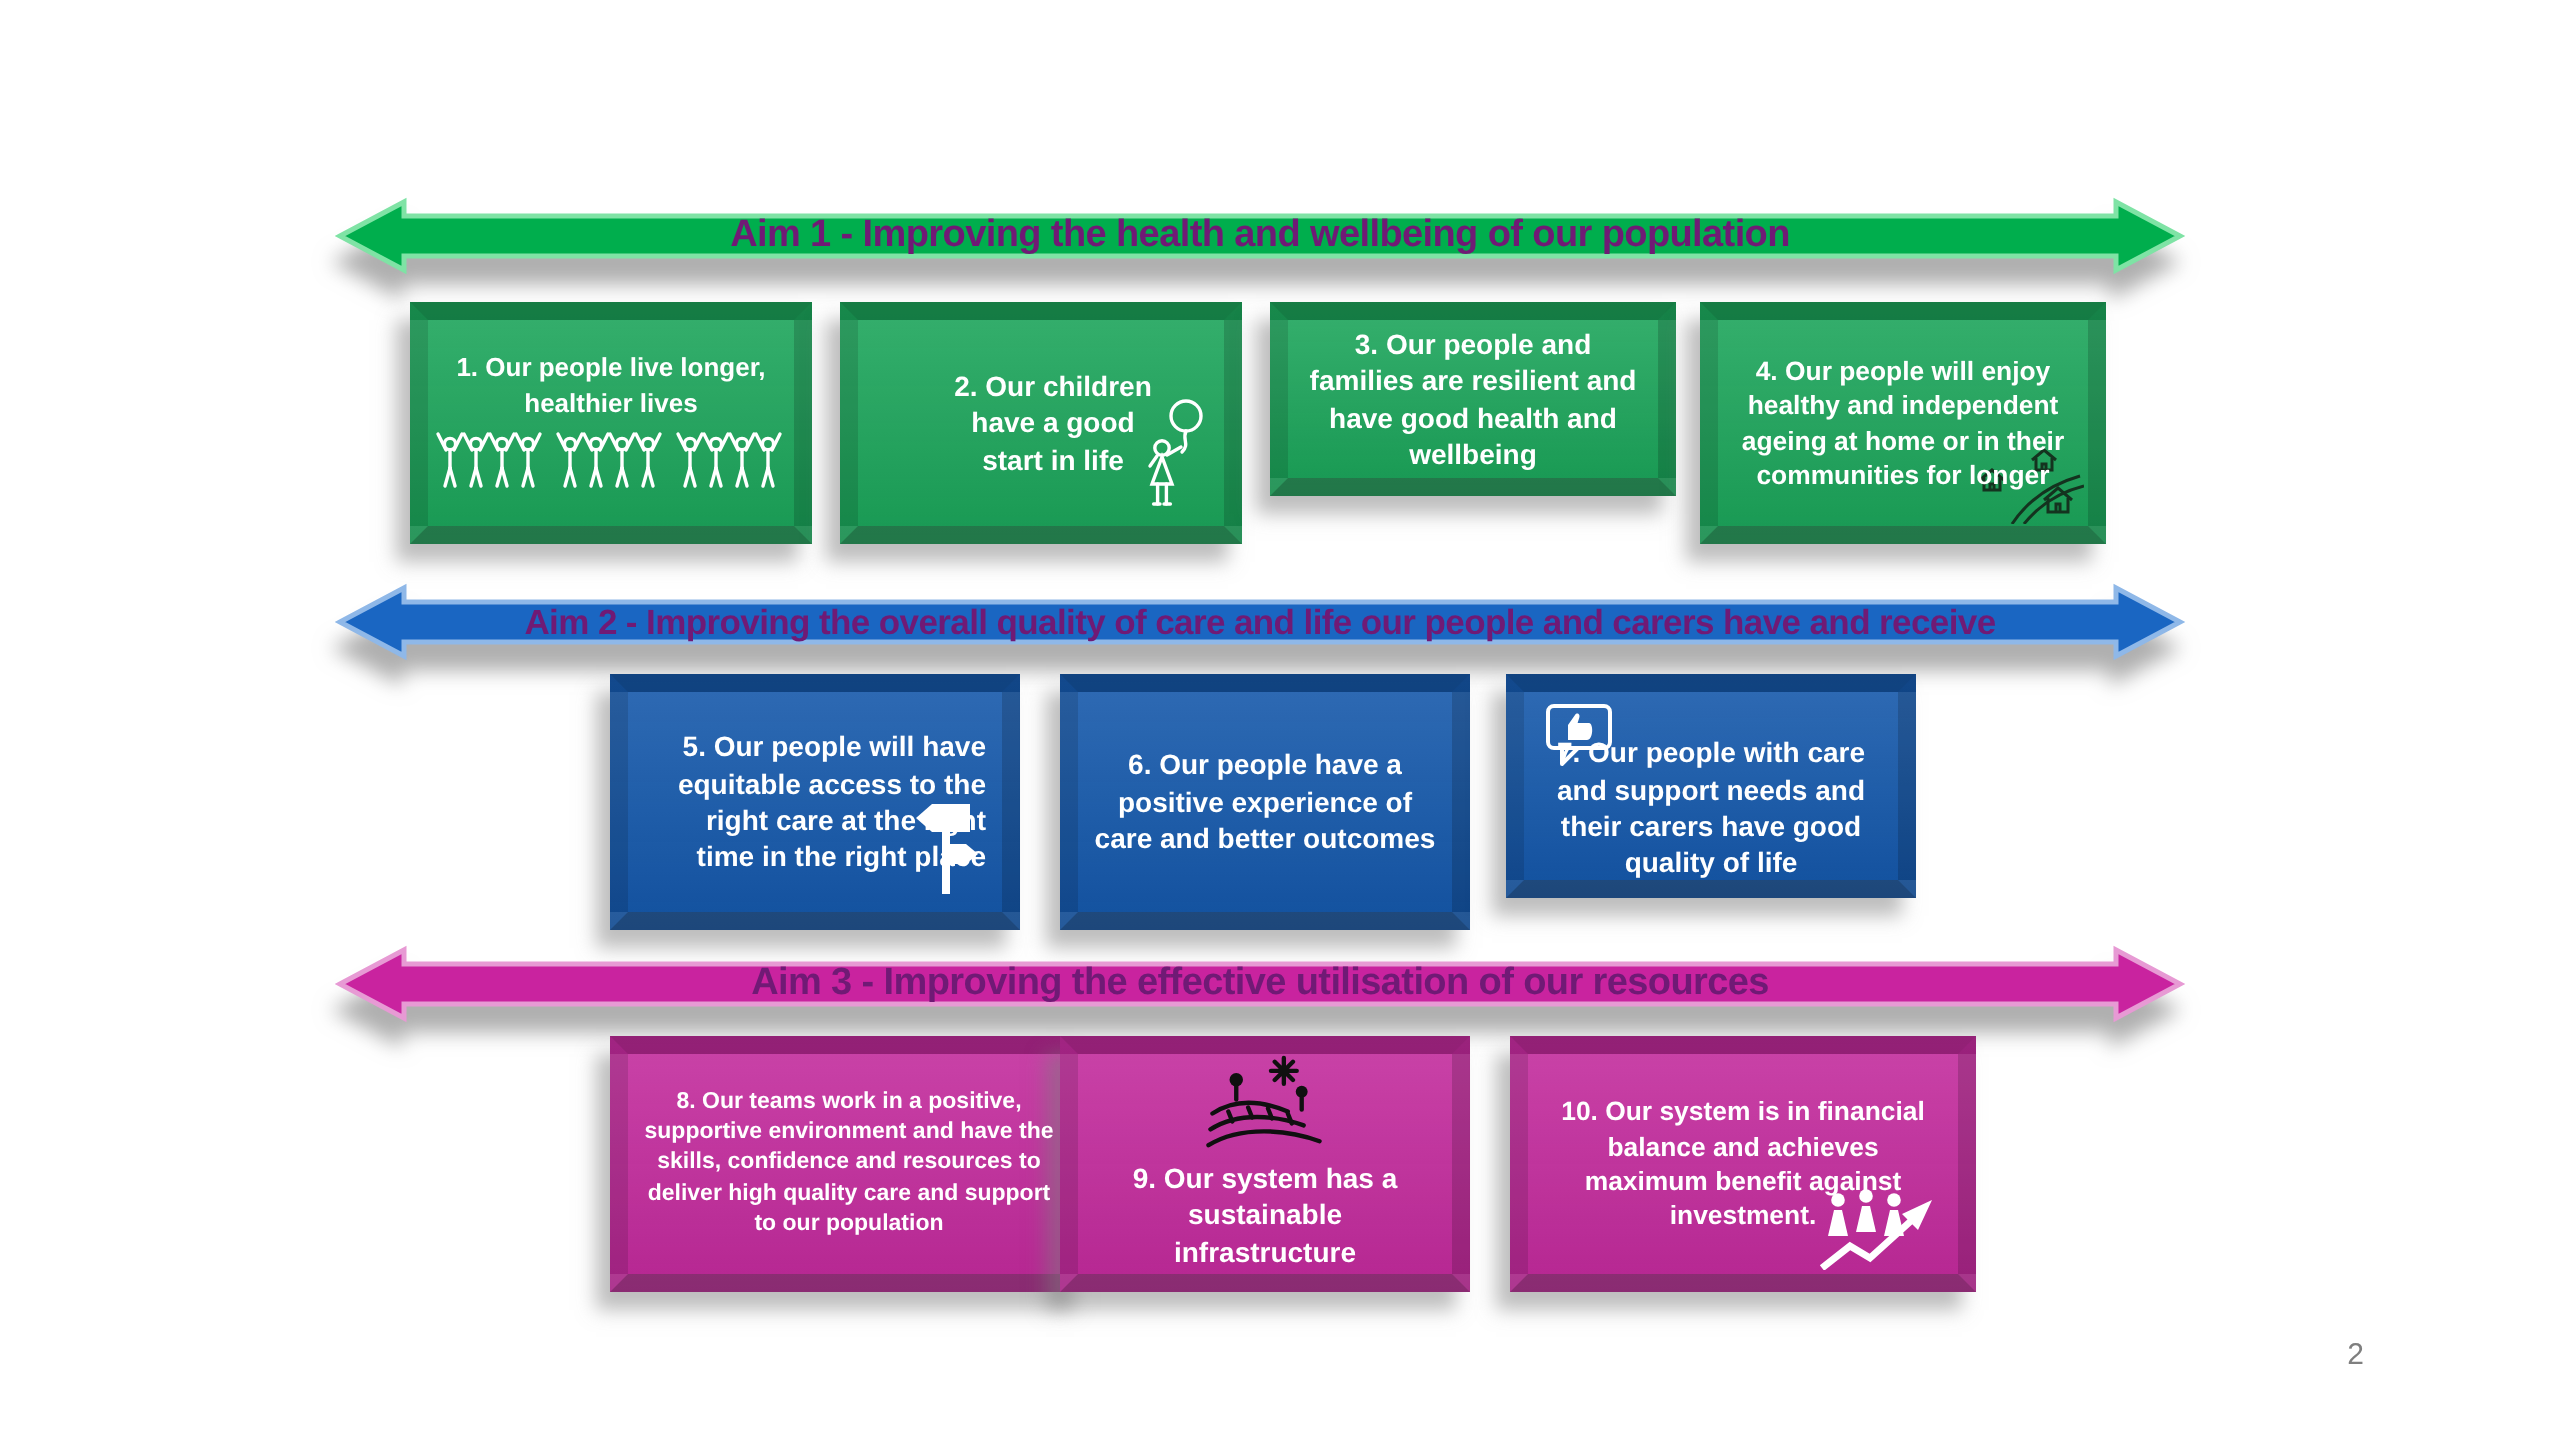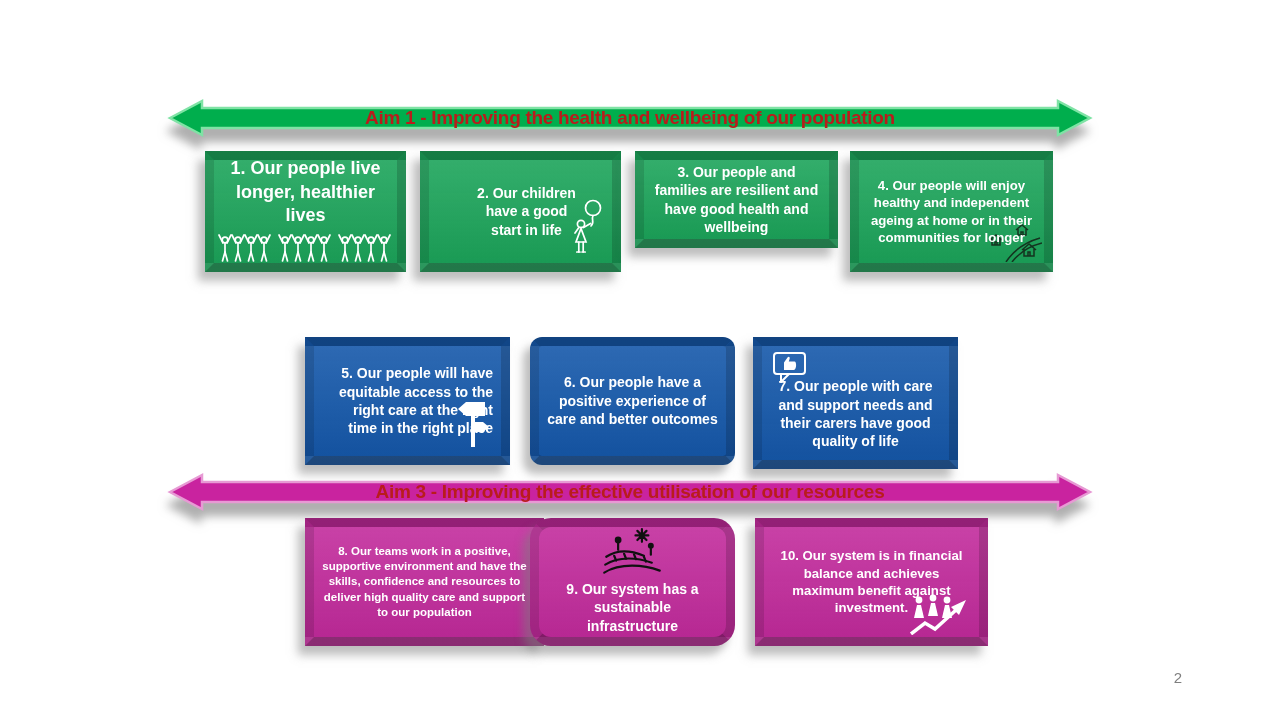--- a/index.html
+++ b/index.html
@@ -4,47 +4,47 @@
 <style>
   html,body{margin:0;padding:0;}
   body{font-family:"Liberation Sans", sans-serif; background:#e8e8e8;}
   #slide{position:relative;width:1280px;height:720px;background:#ffffff;overflow:hidden;}
 
   
   .arrow-wrap{position:absolute;left:170px;width:920px;height:36px;
     filter:drop-shadow(-2px 13px 5px rgba(110,110,110,.55));}
   .arrow-wrap svg{position:absolute;left:0;top:0;width:920px;height:36px;overflow:visible;}
   .arrow-label{position:absolute;inset:0;display:flex;align-items:center;justify-content:center;
-    color:#b91c1c;font-weight:bold;font-size:19px;letter-spacing:-.3px;white-space:nowrap;}
+    color:#701a75;font-weight:bold;font-size:19px;letter-spacing:-.3px;white-space:nowrap;}
   #aim1{top:100px}
   #aim2{top:293px}
   #aim2 .arrow-label{font-size:17.5px;}
   #aim3{top:474px}
 
   
   .obox{position:absolute;box-sizing:border-box;border:9px solid;
     border-top-color:rgba(0,0,0,.20);border-left-color:rgba(0,0,0,.12);
     border-right-color:rgba(0,0,0,.16);border-bottom-color:rgba(0,0,0,.30);
     background-image:linear-gradient(180deg, rgba(255,255,255,.10), rgba(0,0,0,.06));
     box-shadow:-7px 9px 9px rgba(125,125,125,.5);
     color:#fff;font-weight:bold;text-align:center;line-height:1.32;font-size:13.5px;
     display:flex;flex-direction:column;align-items:center;justify-content:center;}
   .obox .txt{padding:2px 8px;position:relative;z-index:1;}
   .icon-abs{position:absolute;z-index:0;}
 
   
-  #b1{left:205px;top:151px;width:201px;height:121px;font-size:18px;}
+  #b1{left:205px;top:151px;width:201px;height:121px;font-size:13px;}
   #b2{left:420px;top:151px;width:201px;height:121px;font-size:14px;}
   #b2 .txt{padding-right:30px;}
   #b3{left:635px;top:151px;width:203px;height:97px;font-size:14px;}
   #b4{left:850px;top:151px;width:203px;height:121px;font-size:13.2px;}
   
   #b5{left:305px;top:337px;width:205px;height:128px;font-size:14px;}
   #b6{left:530px;top:337px;width:205px;height:128px;font-size:14px;}
-  #b7{left:753px;top:337px;width:205px;height:132px;font-size:14px;}
+  #b7{left:753px;top:337px;width:205px;height:112px;font-size:14px;}
   #b7 .txt{padding-top:24px;}
   
   #b8{left:305px;top:518px;width:239px;height:128px;font-size:11.5px;}
   #b9{left:530px;top:518px;width:205px;height:128px;font-size:14px;}
   #b10{left:755px;top:518px;width:233px;height:128px;font-size:13.2px;}
 
   .page-num{position:absolute;right:98px;top:669px;color:#7f7f7f;font-size:15px;}
 </style>
 </head>
 <body>
@@ -110,31 +110,37 @@
     <div class="txt">4. Our people will enjoy healthy and independent ageing at home or in their communities for longer</div>
     <svg class="icon-abs" style="right:2px;bottom:1px" width="60" height="40" viewBox="0 0 60 40" fill="none" stroke="#14331f" stroke-width="1.5">
       <path d="M34,8 L40,3 L46,8 M36,7 V13 H44 V7 M39,13 V10 H41 V13"></path>
       <path d="M8,18 L14,13 L20,18 M10,17 V23 H18 V17 M13,23 V20 H15 V23"></path>
       <path d="M40,28 L47,22 L54,28 M42,27 V34 H52 V27 M46,34 V30 H48 V34"></path>
       <path d="M24,40 C32,28 44,20 58,16"></path>
       <path d="M30,40 C38,30 48,24 60,21"></path>
     </svg>
   </div>
 
+  <div class="arrow-wrap" id="aim2">
+    <svg viewBox="0 0 920 36">
+      <polygon points="0,18 32,1 32,8 888,8 888,1 920,18 888,35 888,28 32,28 32,35" stroke-width="2.5" fill="#1A66C2" stroke="#8FB8E8"></polygon>
+    </svg>
+    <div class="arrow-label">Aim 2 - Improving the overall quality of care and life our people and carers have and receive</div>
+  </div>
 
   <div class="obox" id="b5" style="background-color: rgb(21, 88, 170); text-align: right;">
     <div class="txt">5. Our people will have equitable access to the right care at the right time in the right place</div>
     <svg class="icon-abs" style="right:12px;bottom:7px" width="32" height="50" viewBox="0 0 32 50" fill="#fff">
       <rect x="14" y="3" width="4" height="45"></rect>
       <polygon points="1,10 9,3 28,3 28,17 9,17"></polygon>
       <polygon points="14,23 26,23 32,28 26,33 14,33"></polygon>
     </svg>
   </div>
 
-  <div class="obox" id="b6" style="background-color: rgb(21, 88, 170); border-radius: 12px;">
+  <div class="obox" id="b6" style="background-color: rgb(21, 88, 170);">
     <div class="txt">6. Our people have a positive experience of care and better outcomes</div>
   </div>
 
   <div class="obox" id="b7" style="background-color: rgb(21, 88, 170);">
     <svg class="icon-abs" style="left:10px;top:5px" width="38" height="34" viewBox="0 0 38 34" fill="none" stroke="#fff" stroke-width="2" stroke-linejoin="round">
       <rect x="2" y="2" width="31" height="21" rx="3"></rect>
       <path d="M9,23 V31 L17,23"></path>
       <path d="M12,19 V11.5 L15.5,6.5 C16.5,5 18.3,6 17.6,8 L16.8,10.5 H22.5 C24.8,10.5 24.8,19 21.5,19 Z" fill="#fff" stroke="none"></path>
     </svg>
     <div class="txt">7. Our people with care and support needs and their carers have good quality of life</div>
@@ -144,21 +150,21 @@
     <svg viewBox="0 0 920 36">
       <polygon points="0,18 32,1 32,8 888,8 888,1 920,18 888,35 888,28 32,28 32,35" stroke-width="2.5" fill="#C9239F" stroke="#E79AD4"></polygon>
     </svg>
     <div class="arrow-label">Aim 3 - Improving the effective utilisation of our resources</div>
   </div>
 
   <div class="obox" id="b8" style="background-color: rgb(194, 43, 156);">
     <div class="txt">8. Our teams work in a positive, supportive environment and have the skills, confidence and resources to deliver high quality care and support to our population</div>
   </div>
 
-  <div class="obox" id="b9" style="background-color: rgb(194, 43, 156); border-radius: 21px;">
+  <div class="obox" id="b9" style="background-color: rgb(194, 43, 156);">
     <svg width="62" height="48" viewBox="0 0 62 48" style="margin-bottom:3px" fill="none" stroke="#101010" stroke-width="2.2" stroke-linecap="round">
       <path d="M40,2 V15 M33.5,8.5 H46.5 M35.4,3.9 L44.6,13.1 M44.6,3.9 L35.4,13.1"></path>
       <circle cx="16" cy="13" r="3.4" fill="#101010" stroke="none"></circle>
         <path d="M16,16 V23"></path>
       <circle cx="49" cy="19" r="3" fill="#101010" stroke="none"></circle>
         <path d="M49,22 V28"></path>
       <path d="M4,30 C16,22 30,24 42,29"></path>
       <path d="M3,38 C17,29 36,31 50,36"></path>
       <path d="M2,46 C18,36 42,38 58,44"></path>
       <path d="M12,29 l2,5 M22,27 l2,5 M32,27.5 l2,5 M42,30 l2,5"></path>

